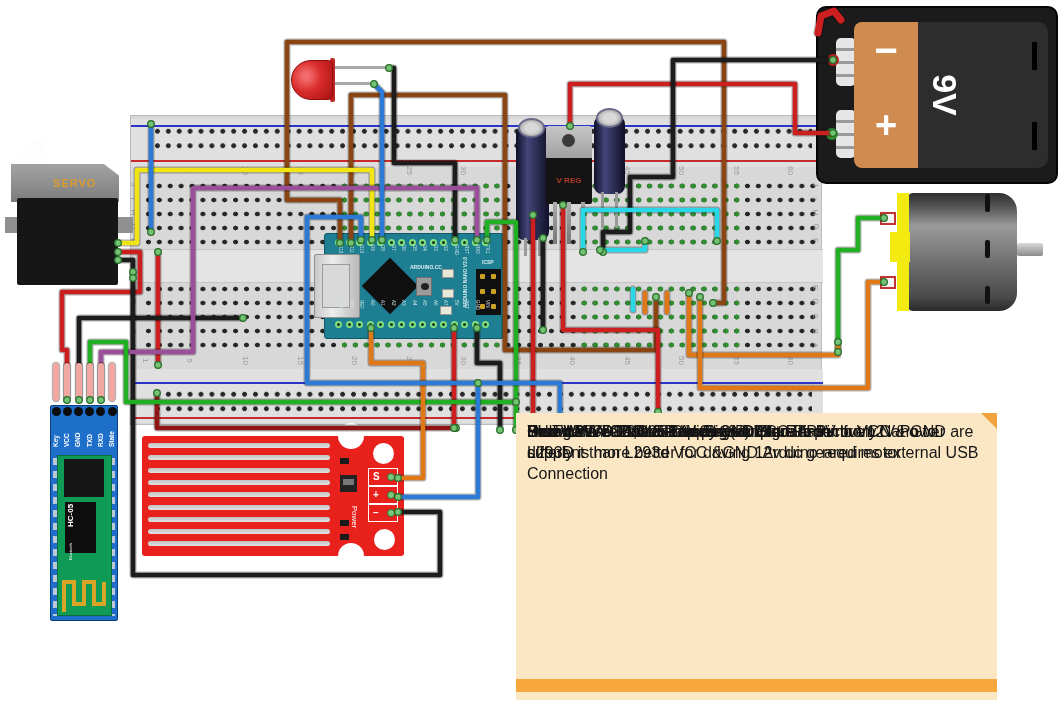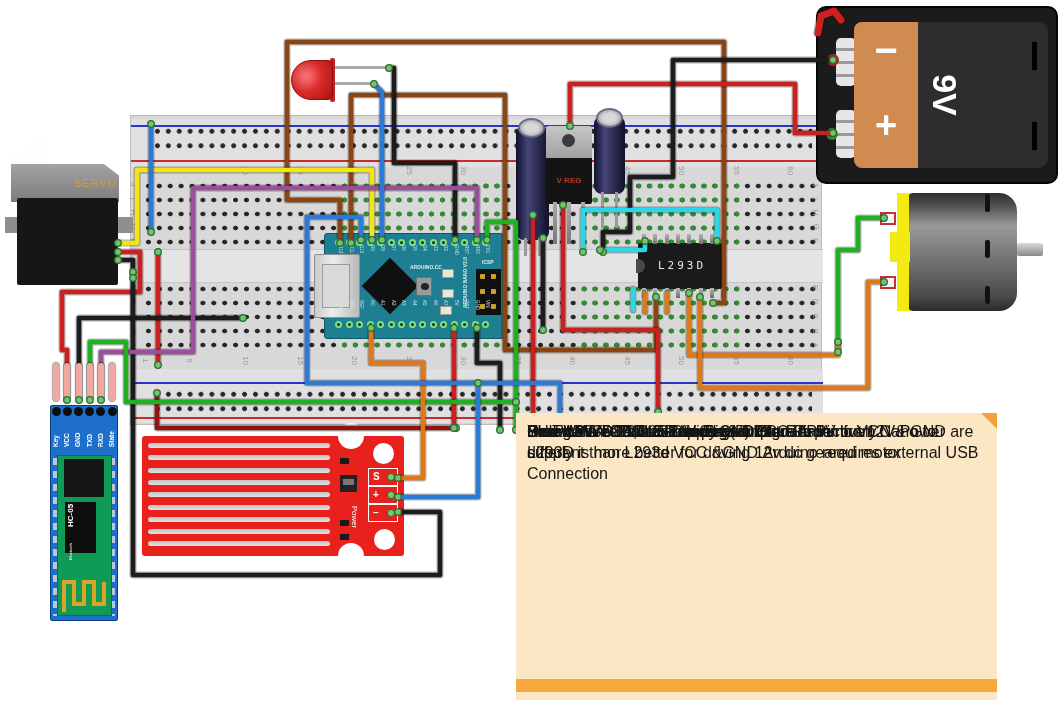--- a/index.html
+++ b/index.html
@@ -35,21 +35,21 @@
   .bb-label{font-size:7px;color:#9A9A9A;z-index:3;line-height:7px;}
   .bb-label.rot{transform:rotate(90deg);font-size:8px;}
 
   
   #servo{left:5px;top:140px;width:130px;height:150px;z-index:10;}
   .servo-arm{left:0;top:10px;width:44px;height:13px;background:#FDFDFD;border-radius:7px;transform:rotate(-38deg);}
   .servo-horn{left:18px;top:16px;width:30px;height:30px;background:#FDFDFD;border-radius:50%;}
   .servo-horn-hub{left:27px;top:25px;width:13px;height:13px;background:#8A8A8A;border-radius:50%;}
   .servo-top{left:6px;top:24px;width:108px;height:38px;background:linear-gradient(#A3A3A3,#7C7C7C);
              clip-path:polygon(0 0,86% 0,100% 30%,100% 100%,0 100%);}
-  .servo-label{left:48px;top:37px;font-size:11px;font-weight:normal;color:#DA9C2F;letter-spacing:1px;margin-left:21px;}
+  .servo-label{left:48px;top:37px;font-size:11px;font-weight:bold;color:#DA9C2F;letter-spacing:1px;}
   .servo-body{left:12px;top:58px;width:101px;height:87px;background:#161616;border-radius:2px;}
   .servo-tab-l{left:0;top:77px;width:12px;height:16px;background:#8F8F8F;}
   .servo-tab-r{left:113px;top:77px;width:15px;height:16px;background:#8F8F8F;}
 
   
   #hc05{left:48px;top:366px;width:74px;height:258px;z-index:10;}
   .hc-board{left:2px;top:39px;width:68px;height:216px;background:#1E6FCA;border:1px solid #0A3E7D;border-radius:2px;}
   .hc-pads-l{left:5px;top:92px;width:6px;height:158px;
              background:repeating-linear-gradient(180deg,#B9C9DA 0 7px,rgba(0,0,0,0) 7px 13px);}
   .hc-pads-r{left:61px;top:92px;width:6px;height:158px;
@@ -344,41 +344,20 @@
       <div class="nano-pad" style="left: 136.5px; top: 88px;"></div>
       <div class="nano-pinlbl" style="left: 133.5px; top: 72px;">5V</div>
       <div class="nano-pad" style="left: 147px; top: 88px;"></div>
       <div class="nano-pinlbl" style="left: 144px; top: 72px;">RST</div>
       <div class="nano-pad" style="left: 157.5px; top: 88px;"></div>
       <div class="nano-pinlbl" style="left: 154.5px; top: 72px;">GND</div>
       <div class="nano-pad" style="left: 168px; top: 88px;"></div>
       <div class="nano-pinlbl" style="left: 165px; top: 72px;">VIN</div>
     </div>
 
-  <div id="l293d">
-    <div class="l-body"></div>
-    <div class="l-notch"></div>
-    <div class="l-label">L293D</div>
-  <div class="l-pin" style="left: 4px; top: -9px;"></div>
-      <div class="l-pin" style="left: 4px; top: 45px;"></div>
-      <div class="l-pin" style="left: 15.3px; top: -9px;"></div>
-      <div class="l-pin" style="left: 15.3px; top: 45px;"></div>
-      <div class="l-pin" style="left: 26.6px; top: -9px;"></div>
-      <div class="l-pin" style="left: 26.6px; top: 45px;"></div>
-      <div class="l-pin" style="left: 37.9px; top: -9px;"></div>
-      <div class="l-pin" style="left: 37.9px; top: 45px;"></div>
-      <div class="l-pin" style="left: 49.2px; top: -9px;"></div>
-      <div class="l-pin" style="left: 49.2px; top: 45px;"></div>
-      <div class="l-pin" style="left: 60.5px; top: -9px;"></div>
-      <div class="l-pin" style="left: 60.5px; top: 45px;"></div>
-      <div class="l-pin" style="left: 71.8px; top: -9px;"></div>
-      <div class="l-pin" style="left: 71.8px; top: 45px;"></div>
-      <div class="l-pin" style="left: 83.1px; top: -9px;"></div>
-      <div class="l-pin" style="left: 83.1px; top: 45px;"></div>
-    </div>
 
   <div id="vreg">
     <div class="vreg-tab"></div>
     <div class="vreg-hole"></div>
     <div class="vreg-body"></div>
     <div class="vreg-label">V REG</div>
     <div class="vreg-leg" style="left:7px;"></div>
     <div class="vreg-leg" style="left:21px;"></div>
     <div class="vreg-leg" style="left:35px;"></div>
   </div>

